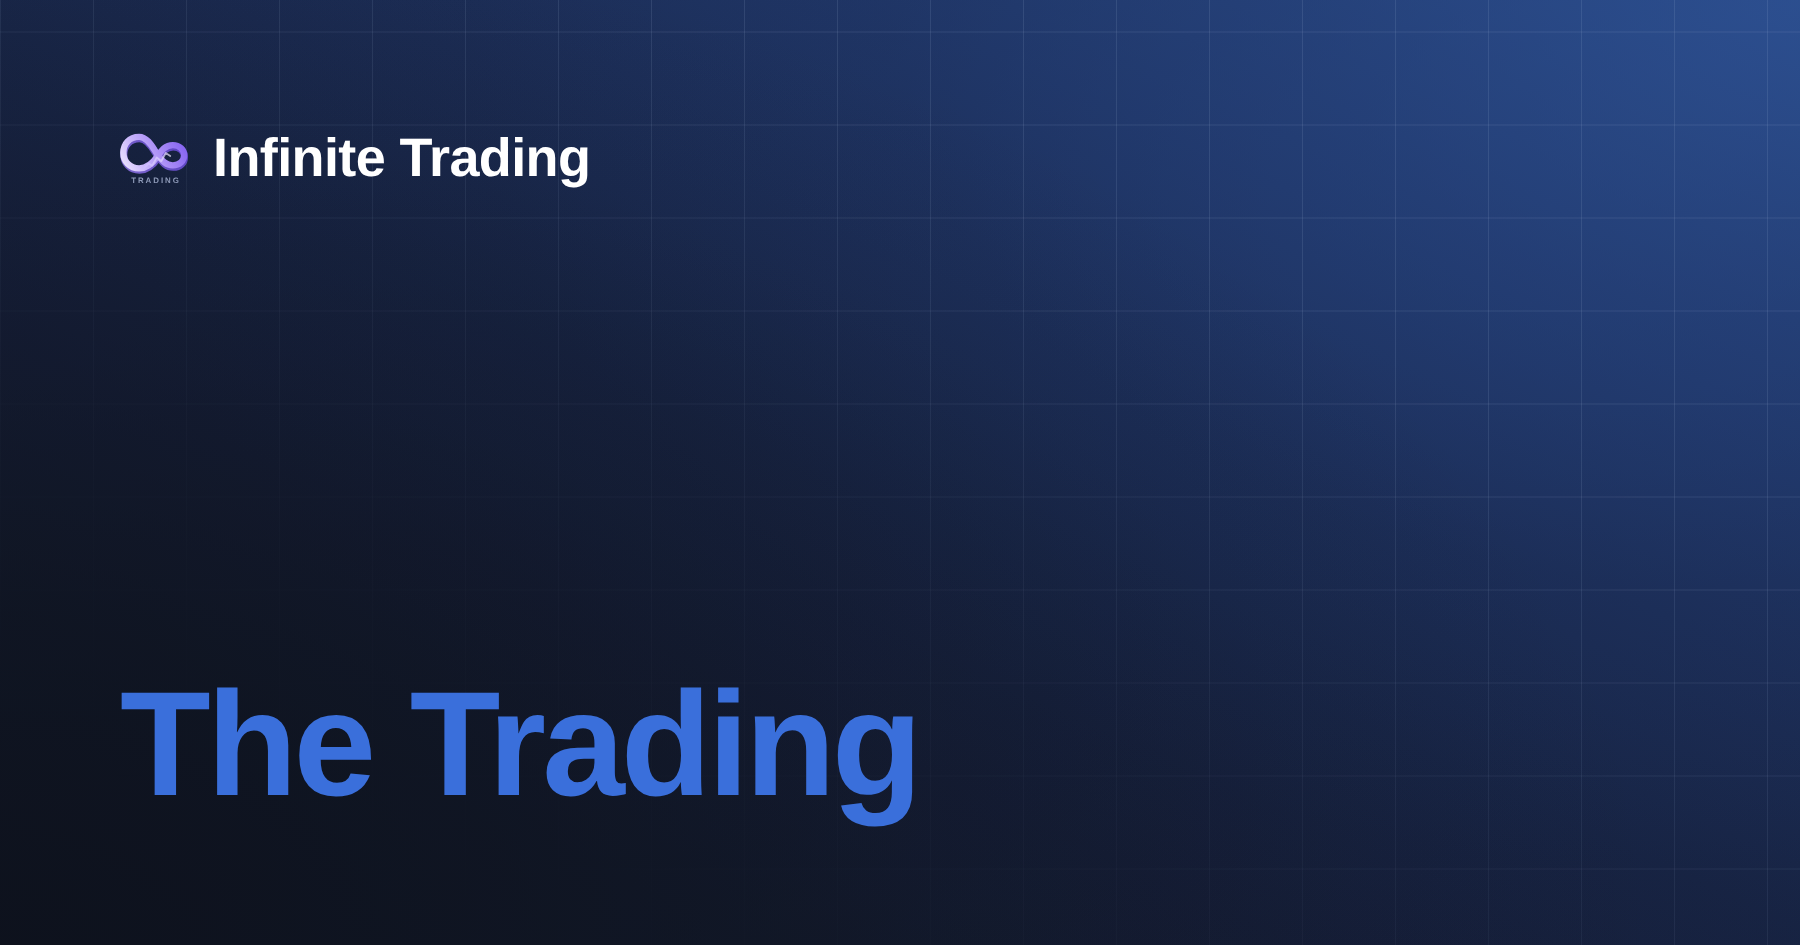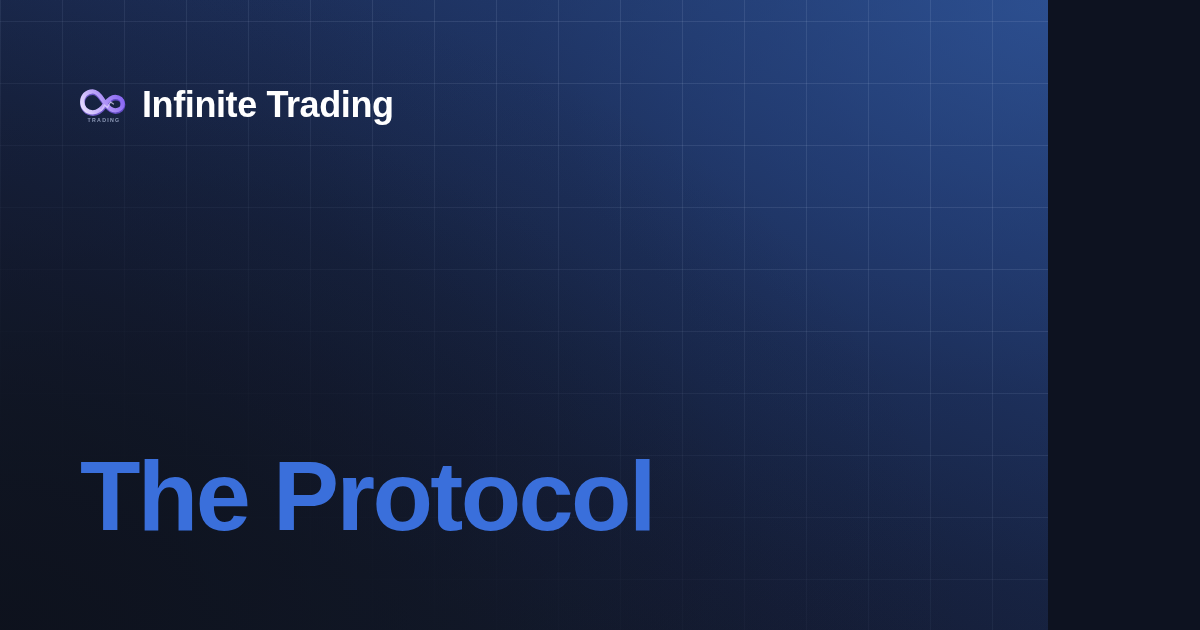--- a/index.html
+++ b/index.html
@@ -8,21 +8,21 @@
     padding: 0;
     background: #0d1220;
   }
   body {
     font-family: "Liberation Sans", sans-serif;
     -webkit-font-smoothing: antialiased;
   }
 
   .og-card {
     position: relative;
-    width: 1048px;
+    width: 1200px;
     height: 630px;
     overflow: hidden;
     background: #121827;
     isolation: isolate;
   }
 
   
   .bg-base {
     position: absolute;
     inset: 0;
@@ -205,16 +205,16 @@
                  C45 31.5, 38 14.5, 25.5 14.5 Z" fill="none" stroke="url(#infGrad)" stroke-width="8.5" stroke-linecap="round" stroke-linejoin="round"></path>
 
         <polyline points="32,56 38,50 43,53 49,42 55,47 61,36 67,40" fill="none" stroke="url(#sparkGrad)" stroke-width="2.4" stroke-linecap="round" stroke-linejoin="round" opacity="0.75"></polyline>
 
         <text x="48" y="76" text-anchor="middle" fill="#8e9ab8" font-family="Liberation Sans, sans-serif" font-size="10.5" font-weight="700" letter-spacing="2.6">TRADING</text>
       </svg>
 
       <span class="brand-name">Infinite Trading</span>
     </div>
 
-    <h1 class="headline">The Protocol</h1>
+    <h1 class="headline">The Trading</h1>
 
   </div>
 </div>
 
 </body></html>

